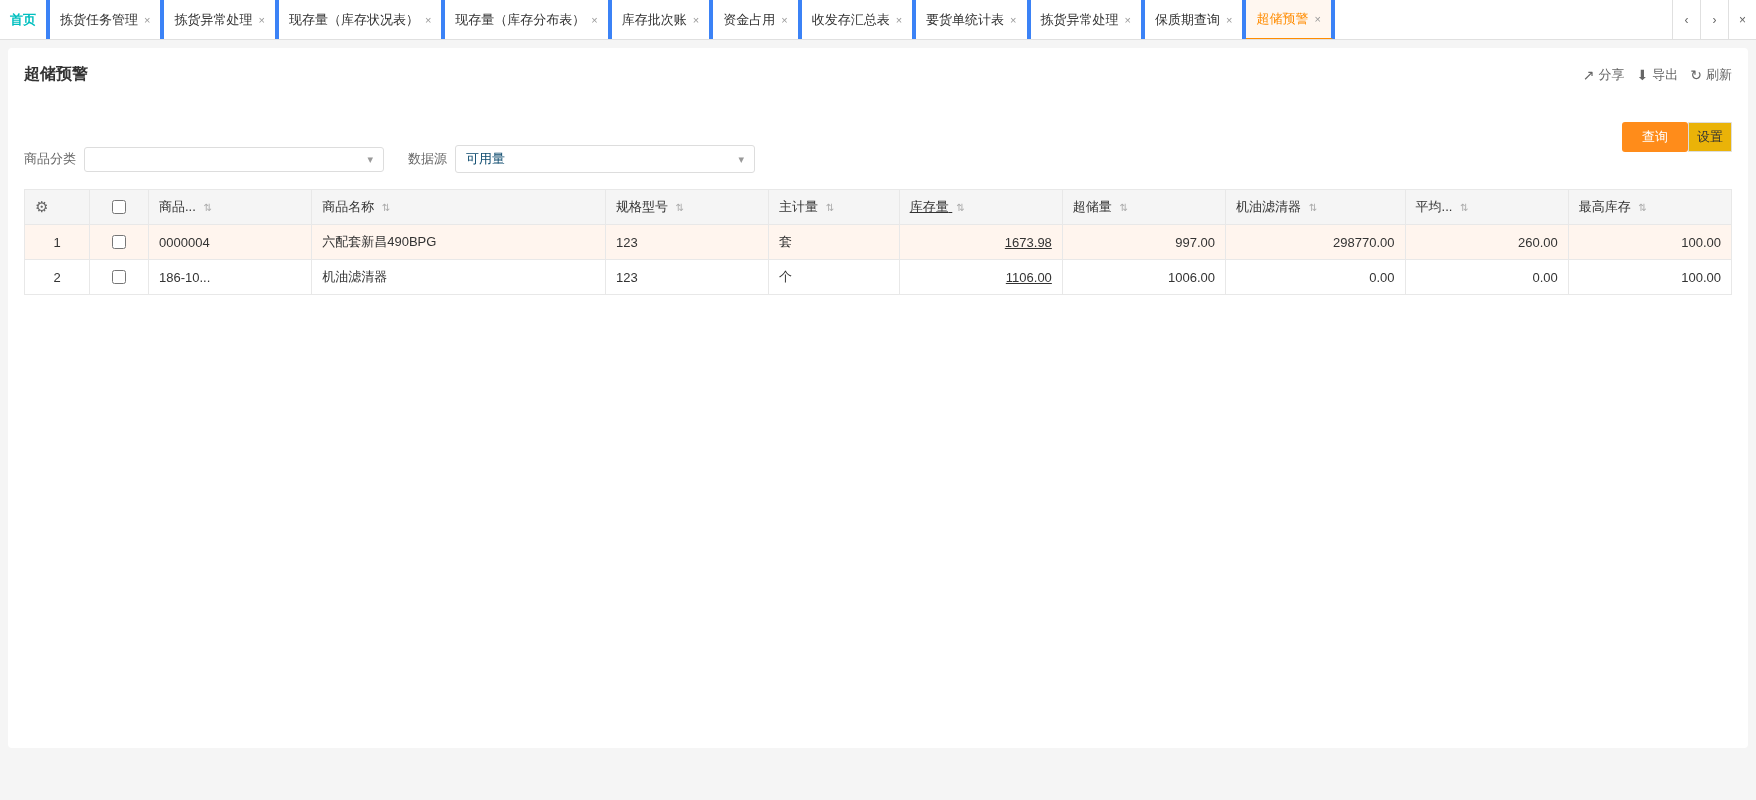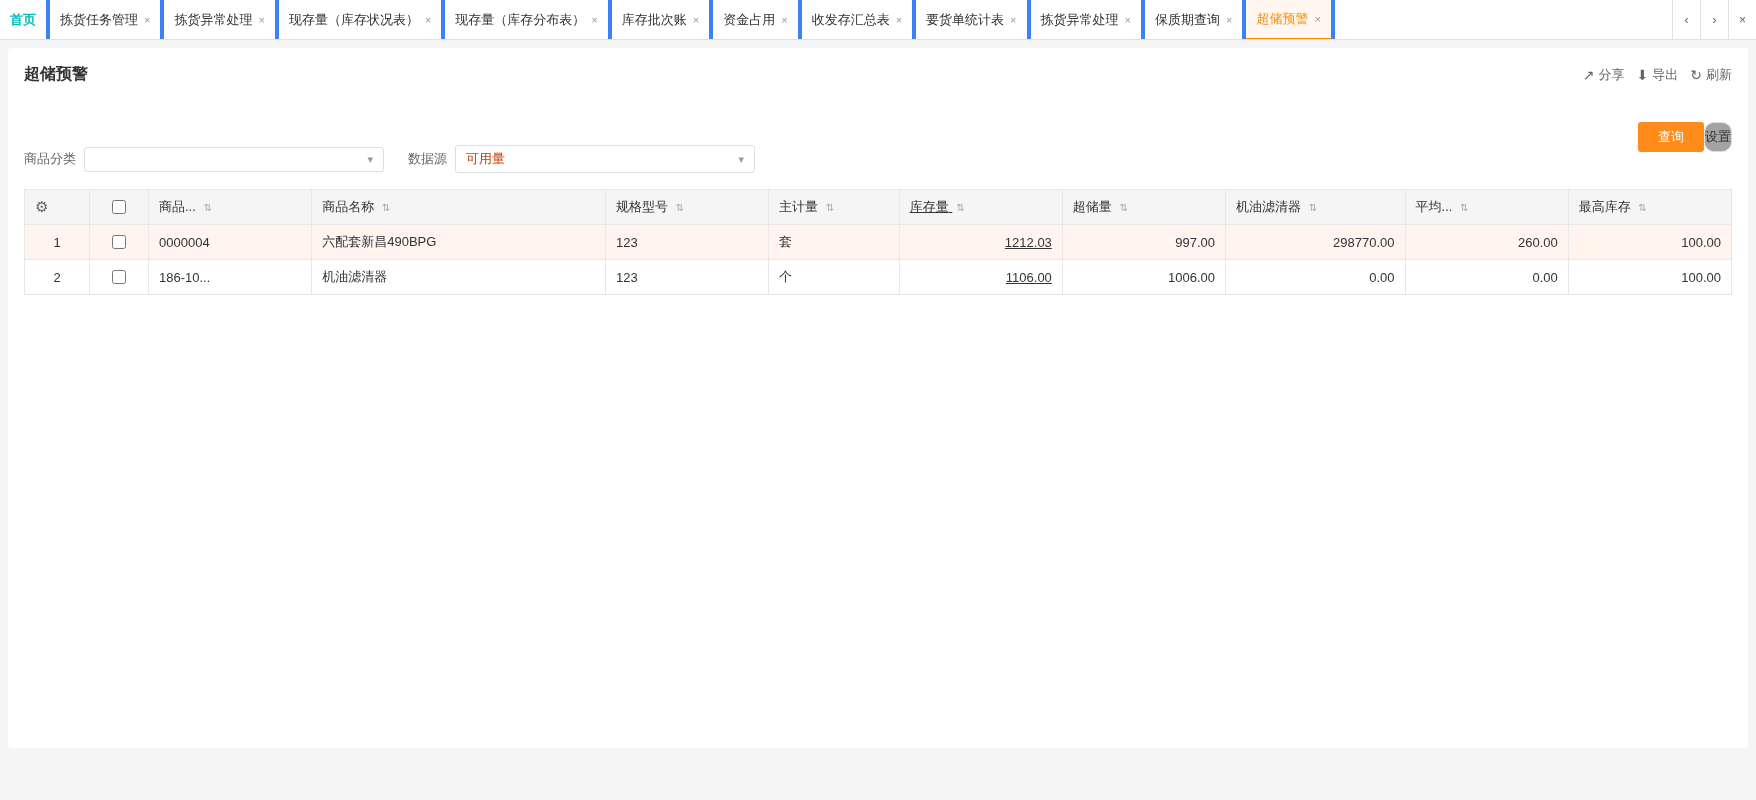--- a/index.html
+++ b/index.html
@@ -144,25 +144,25 @@
       background: #ff8c1a;
       color: #fff;
       border: none;
       border-radius: 3px;
       padding: 6px 20px;
       cursor: pointer;
       font-size: 13px;
       margin-left: auto;
     }
     .btn-settings {
-      background: #a3a3a3;
+      background: #eab308;
       color: #333;
       border: 1px solid #ddd;
-      border-radius: 10px;
-      padding: 5px 0;
+      border-radius: 1px;
+      padding: 5px 8px;
       cursor: pointer;
       font-size: 13px;
     }
 
     
     .data-table {
       width: 100%;
       border-collapse: collapse;
       font-size: 13px;
     }
@@ -311,21 +311,21 @@
       <span class="filter-label">商品分类</span>
       <div class="filter-select filter-select-wide">
         <span class="select-text">&nbsp;</span>
         <span class="select-arrow">▾</span>
       </div>
     </div>
 
     <div class="filter-item">
       <span class="filter-label">数据源</span>
       <div class="filter-select filter-select-datasource">
-        <span class="select-text" style="color:#c2410c;">可用量</span>
+        <span class="select-text" style="color:#0c4a6e;">可用量</span>
         <span class="select-arrow">▾</span>
       </div>
     </div>
 
     <div style="margin-left:auto; display:flex; ">
       <button class="btn-query">查询</button>
       <button class="btn-settings">设置</button>
     </div>
   </div>
 
@@ -383,21 +383,21 @@
       <td class="col-num" style="text-align:center;">1</td>
       <td class="col-check">
         <div class="checkbox-cell">
               <input type="checkbox" style="">
             </div>
       </td>
       <td class="col-code">0000004</td>
       <td class="col-name">六配套新昌490BPG</td>
       <td class="col-spec">123</td>
       <td class="col-unit">套</td>
-      <td class="col-stock" style="text-align:right;">1212.03</td>
+      <td class="col-stock" style="text-align:right;">1673.98</td>
       <td class="col-over" style="text-align:right;">997.00</td>
       <td class="col-capital" style="text-align:right;">298770.00</td>
       <td class="col-avg" style="text-align:right;">260.00</td>
       <td class="col-maxstock" style="text-align:right;">100.00</td>
     </tr>
         <tr>
       <td class="col-num" style="text-align:center;">2</td>
       <td class="col-check">
         <div class="checkbox-cell">
               <input type="checkbox" style="">

